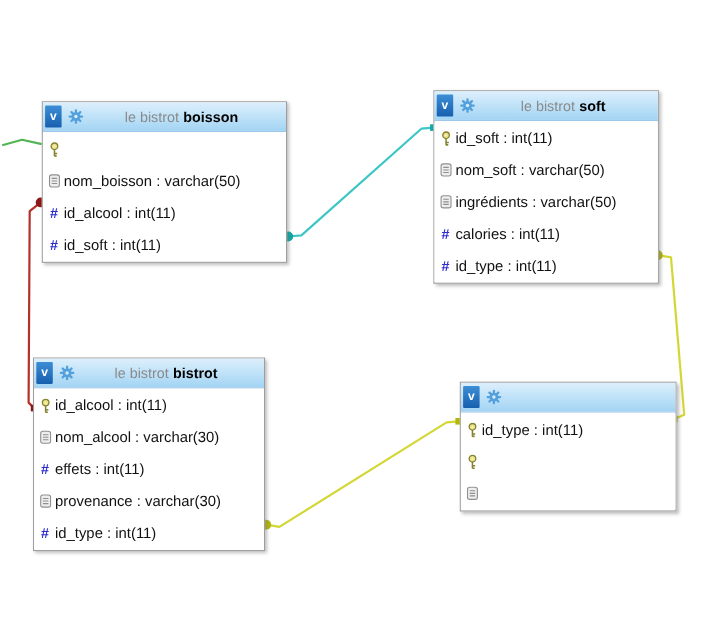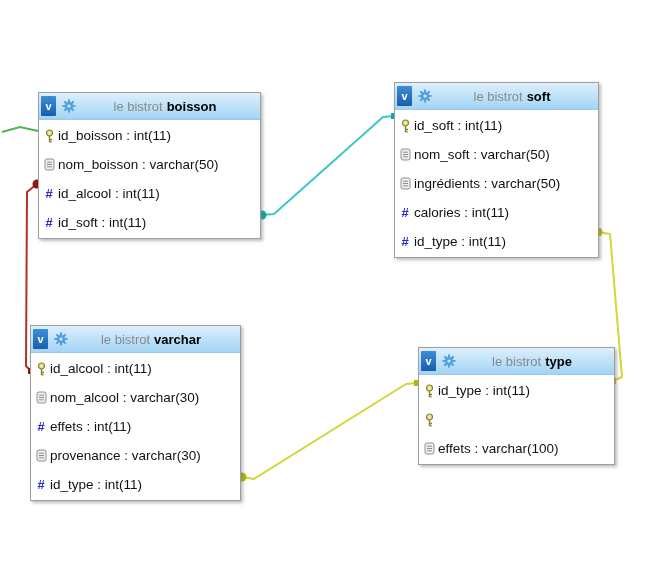--- a/index.html
+++ b/index.html
@@ -75,21 +75,20 @@
       </div>
       <div class="rows">
         <div class="frow">
           <span class="ficon">
             <svg width="11" height="14" viewBox="0 0 11 14">
               <circle cx="5.5" cy="4" r="3" fill="#eae28a" stroke="#85822f" stroke-width="1.2"></circle>
               <circle cx="5.5" cy="4" r="1" fill="#f7f3c0"></circle>
               <path d="M5.5 7 L5.5 13 M5.5 10.5 L8 10.5 M5.5 12.7 L7.5 12.7" stroke="#85822f" stroke-width="1.4" fill="none"></path>
             </svg>
           </span>
-          <span class="ftext"><span>id_boisson</span><span style="white-space: pre;"> : </span><span>int(11)</span></span>
         </div>
         <div class="frow">
           <span class="ficon">
             <svg width="11" height="13" viewBox="0 0 11 13">
               <rect x="1" y="1" width="9" height="11" rx="2" fill="#eeeeee" stroke="#8f8f8f"></rect>
               <path d="M3 4.2 H8 M3 6.5 H8 M3 8.8 H8" stroke="#8f8f8f" stroke-width="1"></path>
             </svg>
           </span>
           <span class="ftext"><span>nom_boisson</span><span style="white-space: pre;"> : </span><span>varchar(50)</span></span>
         </div>
@@ -169,21 +168,21 @@
         <span class="chk">v</span>
         <span class="gear">
           <svg width="14" height="14" viewBox="0 0 16 16">
             <g stroke="#53a0dc" stroke-width="2.4" stroke-linecap="round">
               <path d="M8 1.5 V14.5 M1.5 8 H14.5 M3.4 3.4 L12.6 12.6 M12.6 3.4 L3.4 12.6"></path>
             </g>
             <circle cx="8" cy="8" r="4.6" fill="#53a0dc"></circle>
             <circle cx="8" cy="8" r="1.8" fill="#d6ecfb"></circle>
           </svg>
         </span>
-        <span class="ttl"><span class="pfx">le bistrot</span><span class="tname">varchar</span></span>
+        <span class="ttl"><span class="pfx">le bistrot</span><span class="tname">bistrot</span></span>
       </div>
       <div class="rows">
         <div class="frow">
           <span class="ficon">
             <svg width="11" height="14" viewBox="0 0 11 14">
               <circle cx="5.5" cy="4" r="3" fill="#eae28a" stroke="#85822f" stroke-width="1.2"></circle>
               <circle cx="5.5" cy="4" r="1" fill="#f7f3c0"></circle>
               <path d="M5.5 7 L5.5 13 M5.5 10.5 L8 10.5 M5.5 12.7 L7.5 12.7" stroke="#85822f" stroke-width="1.4" fill="none"></path>
             </svg>
           </span>
@@ -226,21 +225,20 @@
         <span class="chk">v</span>
         <span class="gear">
           <svg width="14" height="14" viewBox="0 0 16 16">
             <g stroke="#53a0dc" stroke-width="2.4" stroke-linecap="round">
               <path d="M8 1.5 V14.5 M1.5 8 H14.5 M3.4 3.4 L12.6 12.6 M12.6 3.4 L3.4 12.6"></path>
             </g>
             <circle cx="8" cy="8" r="4.6" fill="#53a0dc"></circle>
             <circle cx="8" cy="8" r="1.8" fill="#d6ecfb"></circle>
           </svg>
         </span>
-        <span class="ttl"><span class="pfx">le bistrot</span><span class="tname">type</span></span>
       </div>
       <div class="rows">
         <div class="frow">
           <span class="ficon">
             <svg width="11" height="14" viewBox="0 0 11 14">
               <circle cx="5.5" cy="4" r="3" fill="#eae28a" stroke="#85822f" stroke-width="1.2"></circle>
               <circle cx="5.5" cy="4" r="1" fill="#f7f3c0"></circle>
               <path d="M5.5 7 L5.5 13 M5.5 10.5 L8 10.5 M5.5 12.7 L7.5 12.7" stroke="#85822f" stroke-width="1.4" fill="none"></path>
             </svg>
           </span>
@@ -255,17 +253,16 @@
             </svg>
           </span>
         </div>
         <div class="frow">
           <span class="ficon">
             <svg width="11" height="13" viewBox="0 0 11 13">
               <rect x="1" y="1" width="9" height="11" rx="2" fill="#eeeeee" stroke="#8f8f8f"></rect>
               <path d="M3 4.2 H8 M3 6.5 H8 M3 8.8 H8" stroke="#8f8f8f" stroke-width="1"></path>
             </svg>
           </span>
-          <span class="ftext"><span>effets</span><span style="white-space: pre;"> : </span><span>varchar(100)</span></span>
         </div>
       </div>
     </div>
   </div>
 
 </body></html>

